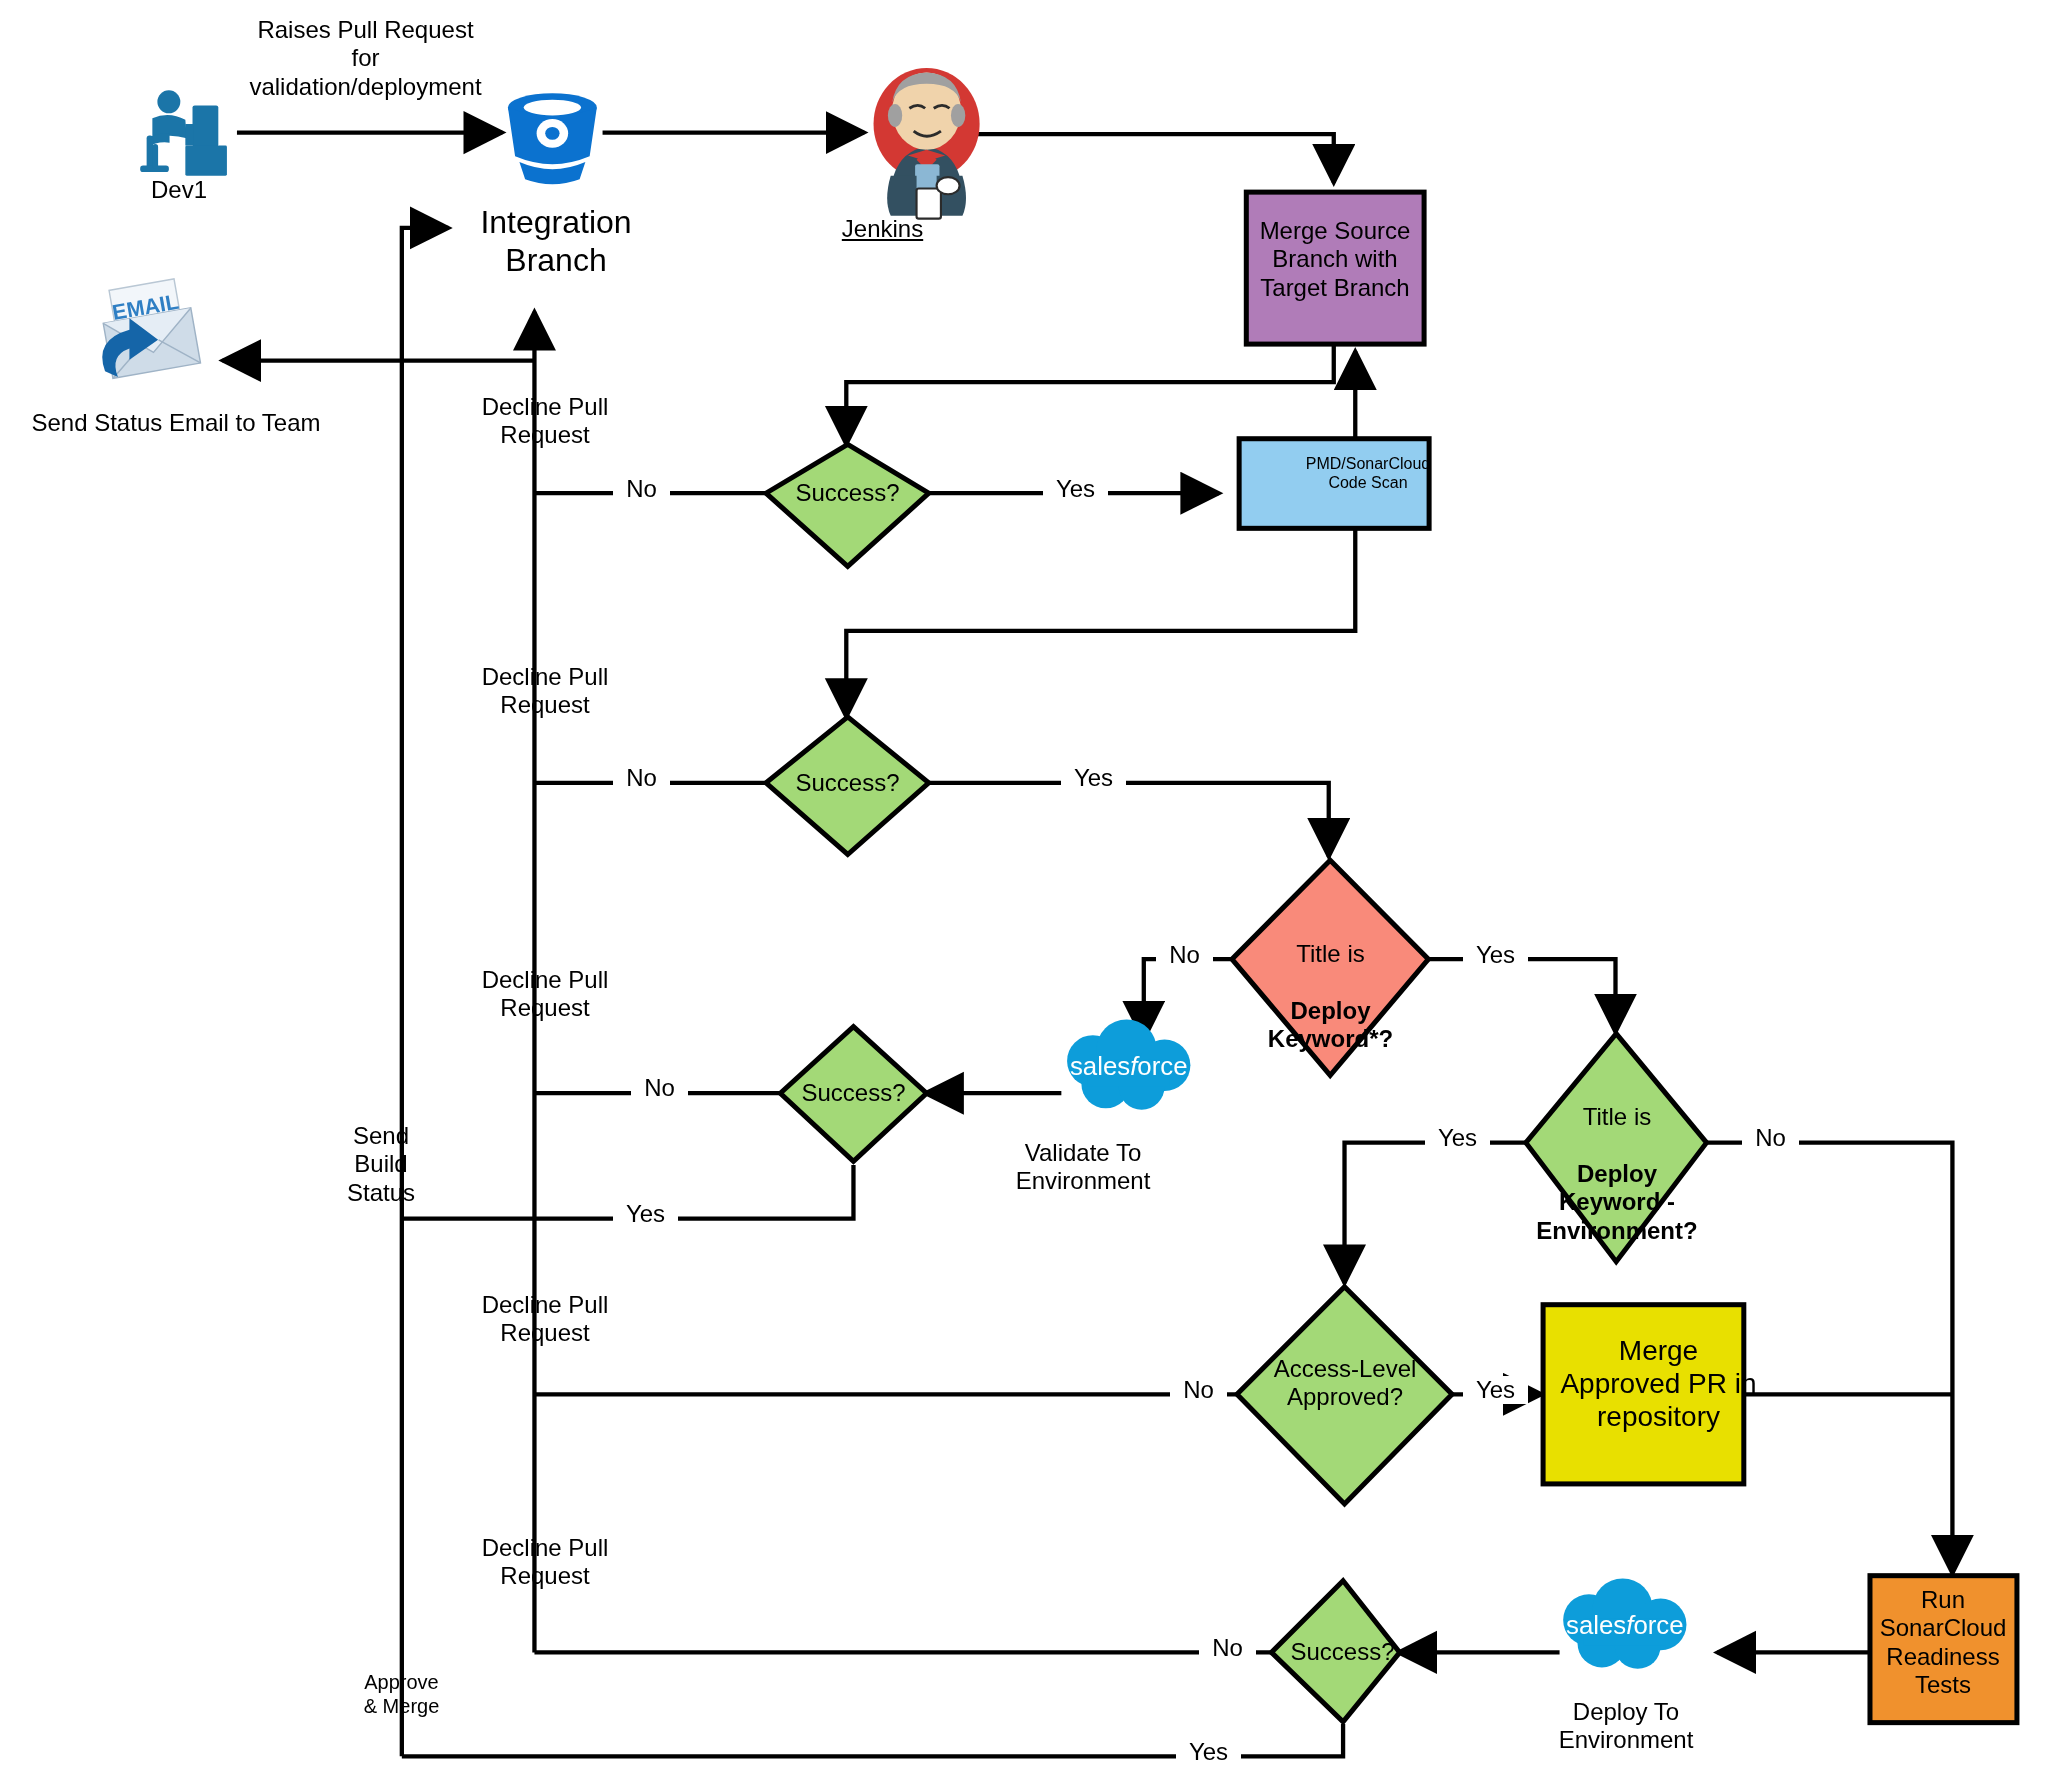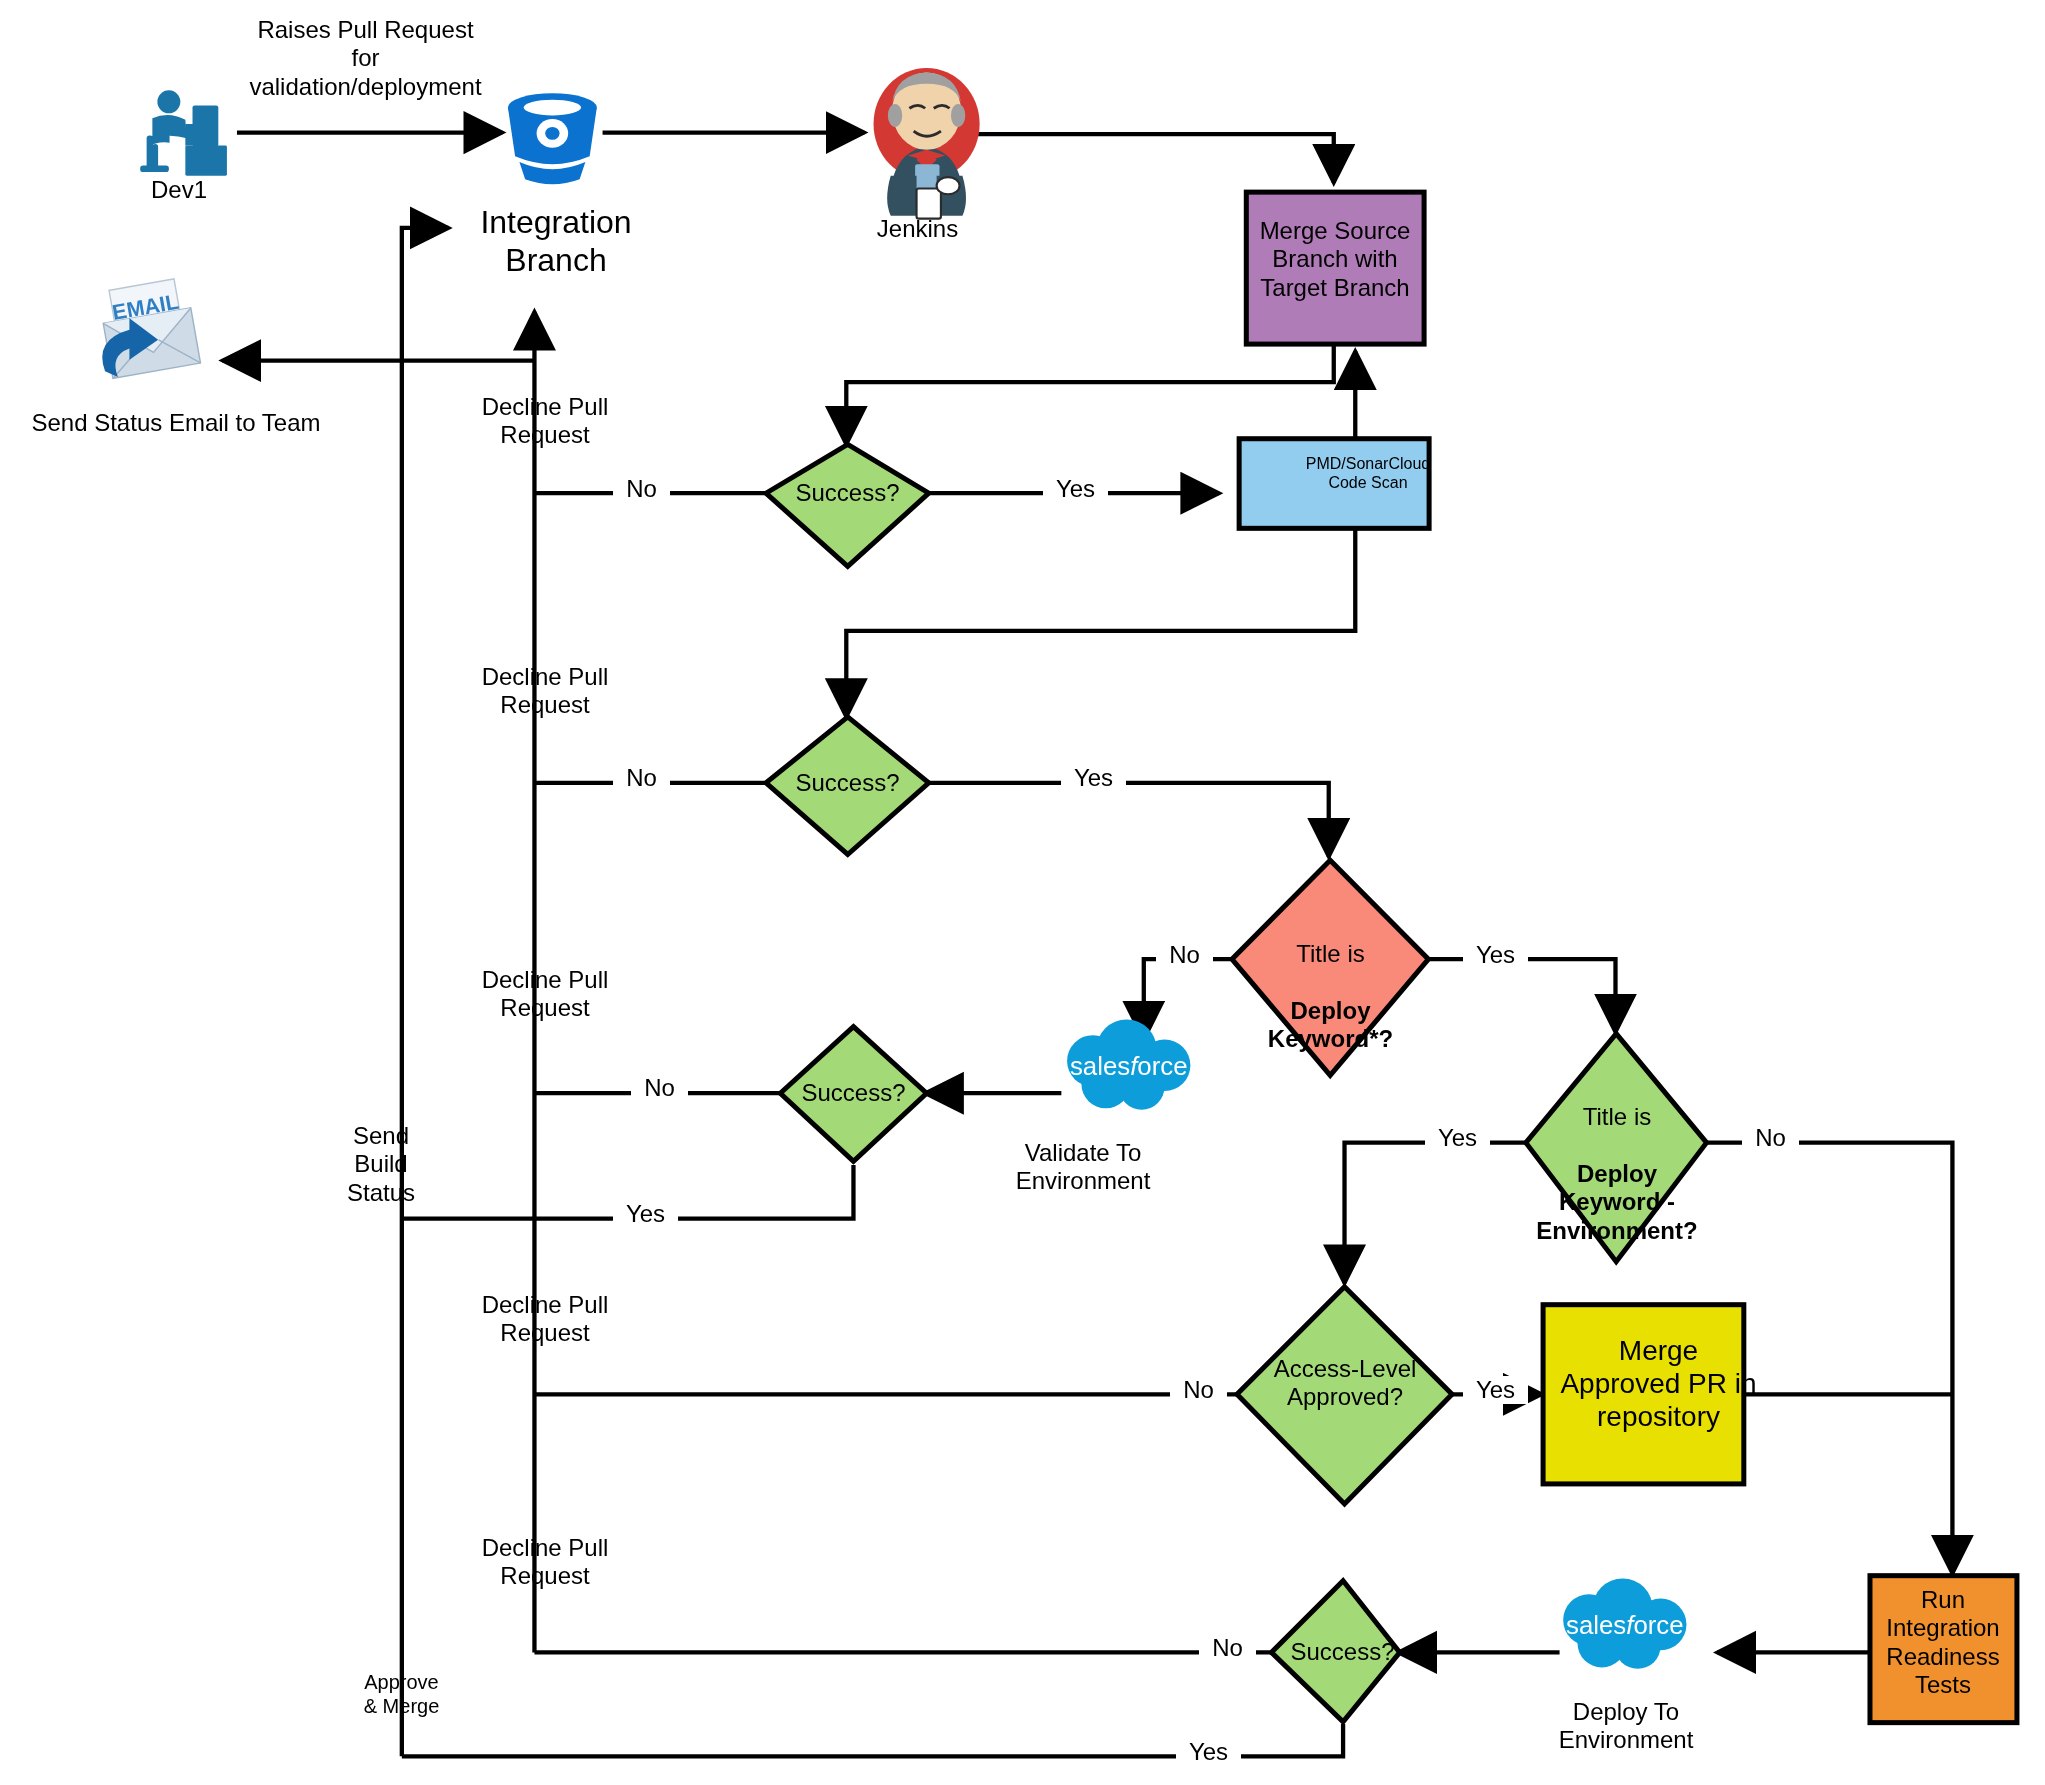--- a/index.html
+++ b/index.html
@@ -171,21 +171,21 @@
       </g>
       <text x="98" y="70" font-family="Liberation Sans, sans-serif" font-size="36" fill="#ffffff" text-anchor="middle">
         <tspan>sales</tspan><tspan font-style="italic">f</tspan><tspan>orce</tspan>
       </text>
     </g>
   </svg>
 
   <div class="lbl" style="left:129px;top:176px;width:100px;font-size:24px;">Dev1</div>
   <div class="lbl" style="left:459px;top:204px;width:194px;font-size:32px;">Integration
 Branch</div>
-  <div class="lbl" style="left:853px;top:215px;width:129px;font-size:24px;">Jenkins</div>
+  <div class="lbl" style="left:818px;top:215px;width:129px;font-size:24px;text-decoration:underline;">Jenkins</div>
   <div class="lbl" style="left:0px;top:409px;width:330px;font-size:24px;margin-left:11px;">Send Status Email to Team</div>
 
   <div class="lbl" style="left:215px;top:16px;width:301px;font-size:24px;">Raises Pull Request
 for
 validation/deployment</div>
 
   <div class="lbl" style="left:1246px;top:217px;width:178px;font-size:24px;">Merge Source
 Branch with
 Target Branch</div>
   <div class="lbl" style="left:1246px;top:455px;width:244px;font-size:16px;">PMD/SonarCloud
@@ -209,21 +209,21 @@
 Keyword -
 Environment?</b>
   </div>
 
   <div class="lbl" style="left:1232px;top:1355px;width:226px;font-size:24px;">Access-Level
 Approved?</div>
   <div class="lbl" style="left:1558px;top:1334px;width:201px;font-size:28px;">Merge
 Approved PR in
 repository</div>
   <div class="lbl" style="left:1867px;top:1586px;width:152px;font-size:24px;">Run
-Integration
+SonarCloud
 Readiness
 Tests</div>
   <div class="lbl" style="left:1547px;top:1698px;width:158px;font-size:24px;">Deploy To
 Environment</div>
   <div class="lbl" style="left:1271px;top:1638px;width:143px;font-size:24px;">Success?</div>
 
   <div class="lbl" style="left:459px;top:393px;width:172px;font-size:24px;">Decline Pull
 Request</div>
   <div class="lbl" style="left:459px;top:663px;width:172px;font-size:24px;">Decline Pull
 Request</div>

